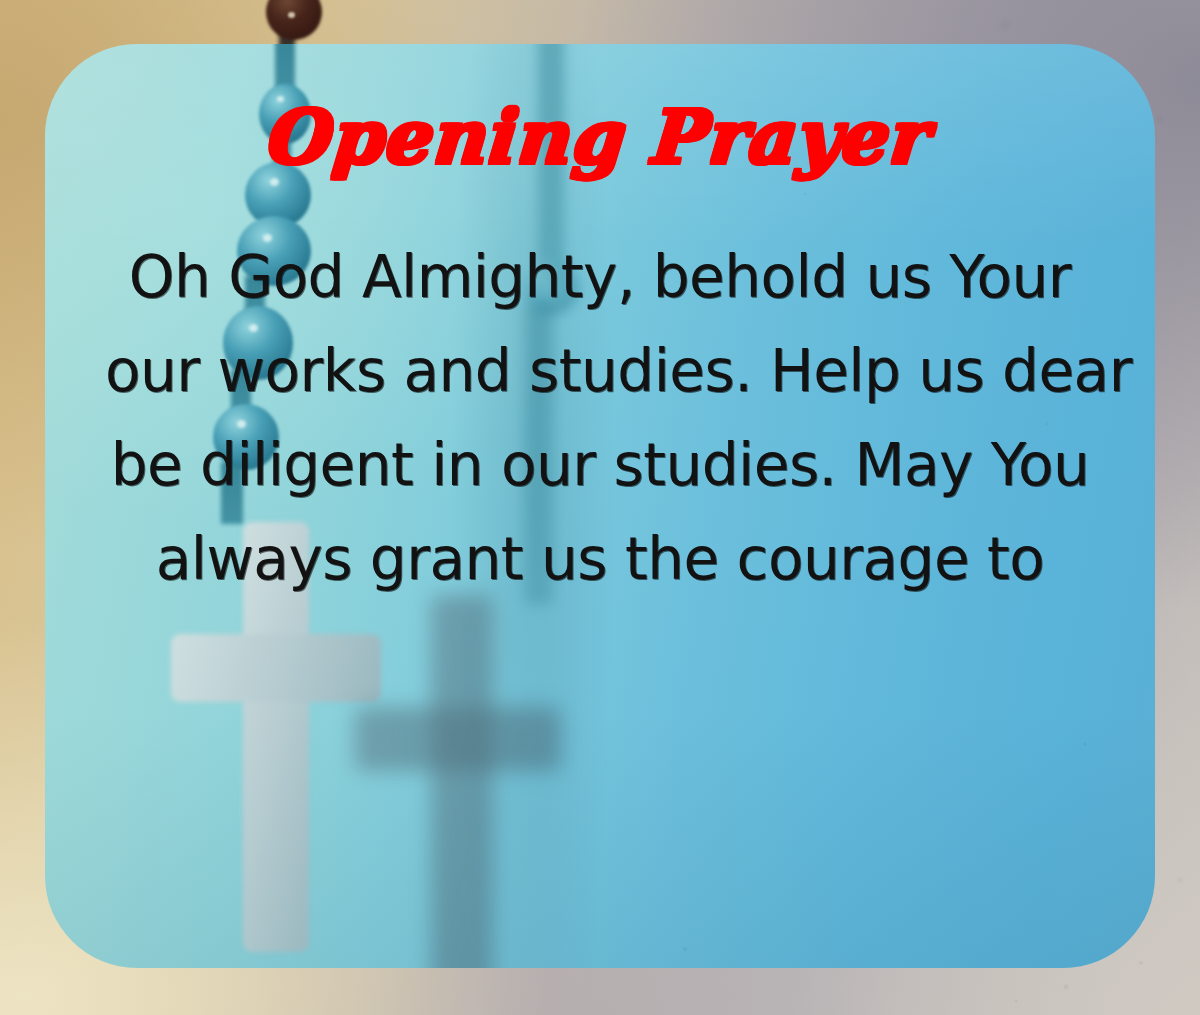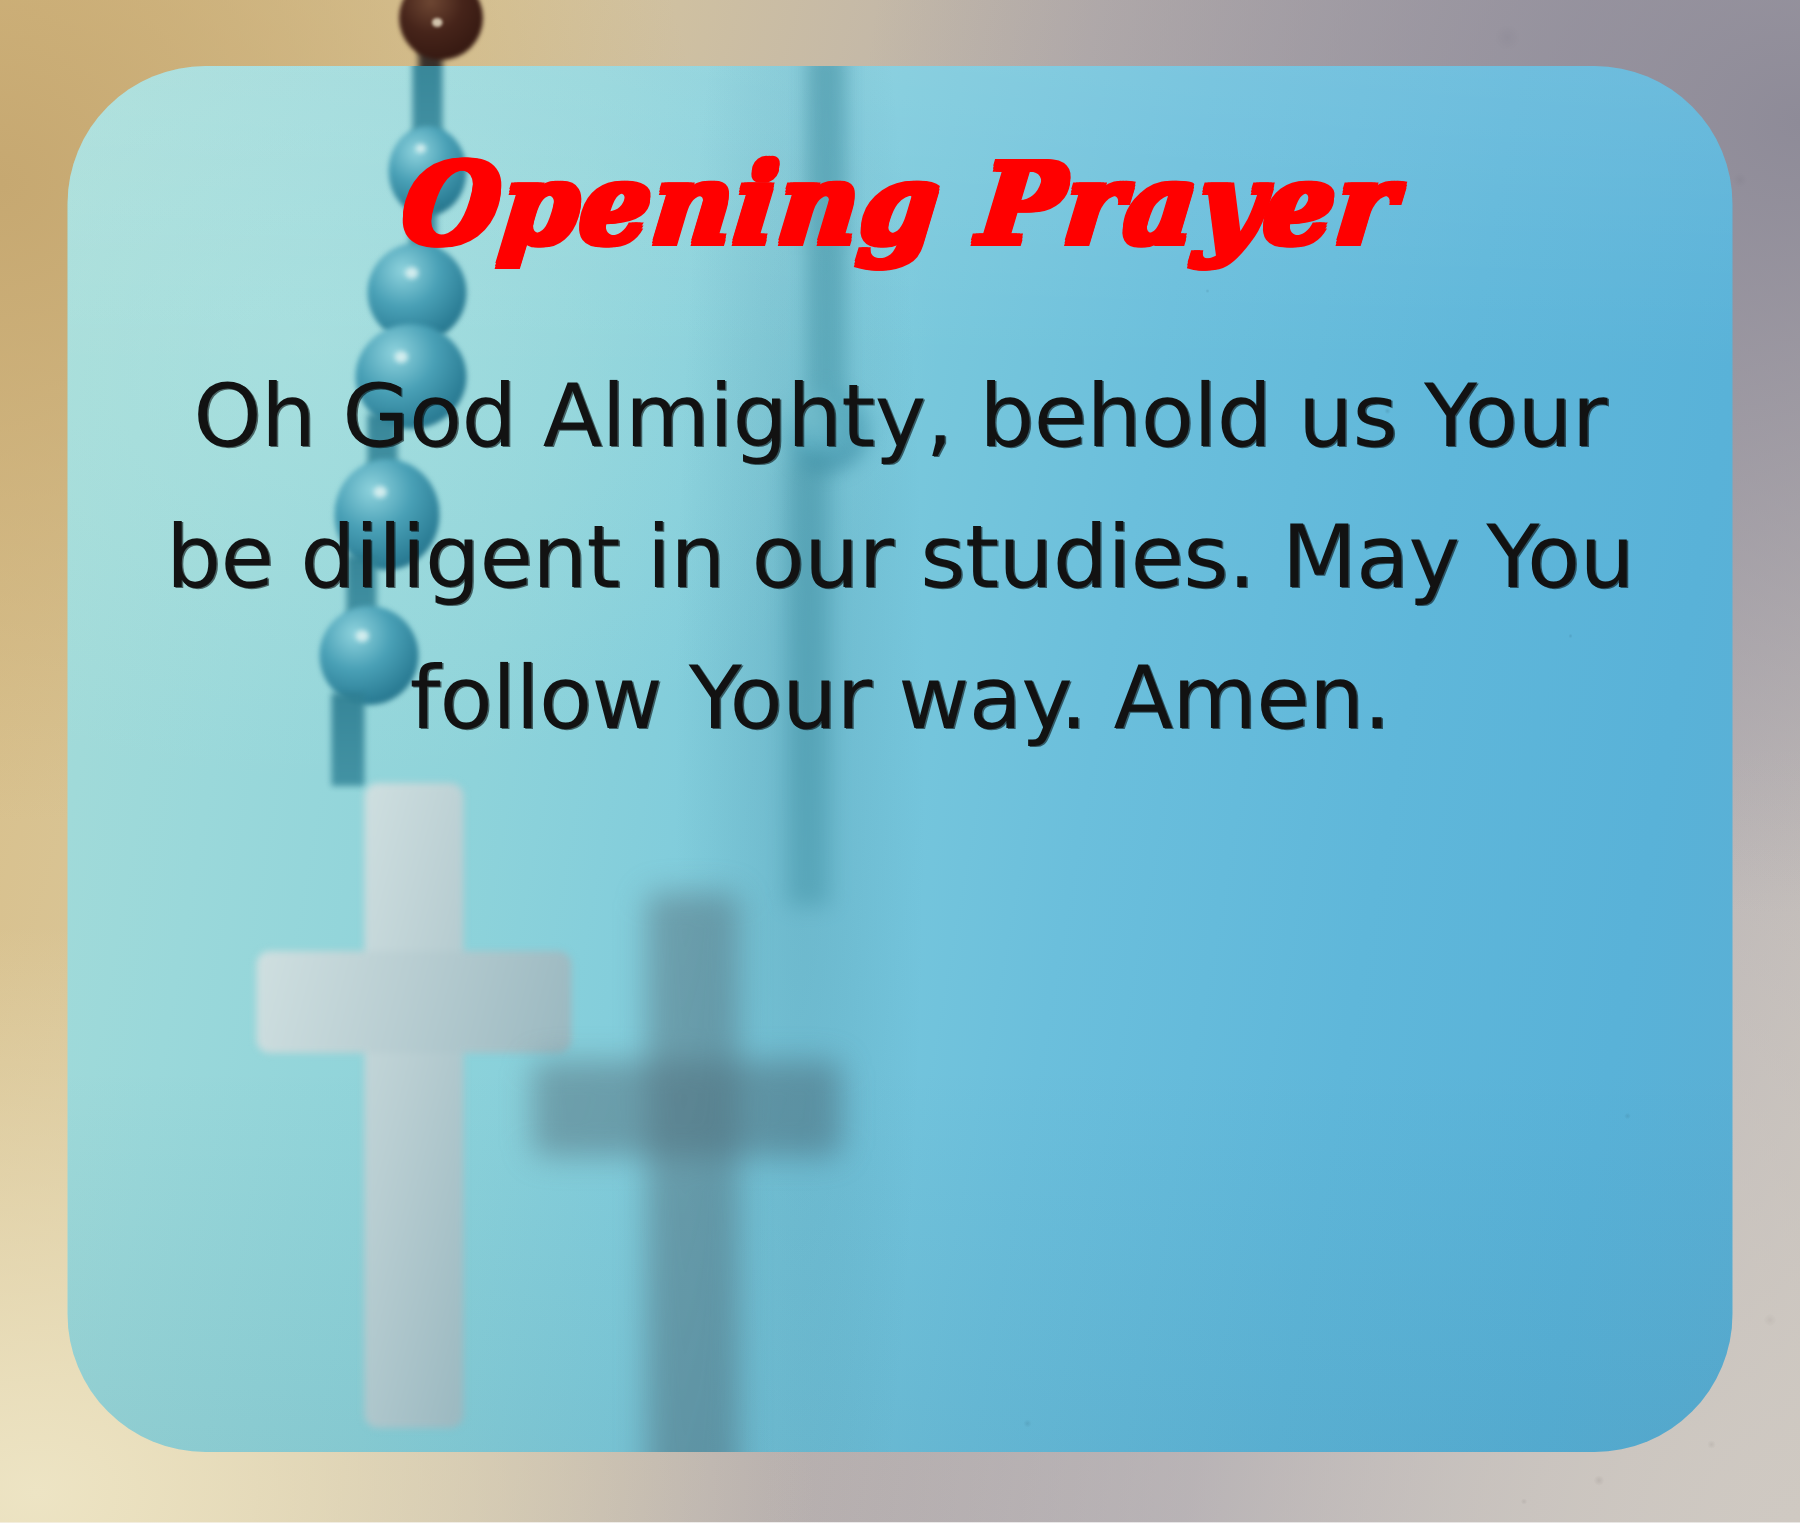--- a/index.html
+++ b/index.html
@@ -247,18 +247,19 @@
       <div class="vbar" style="left:86px; top:6px;   width:62px;  height:420px;"></div>
       <div class="hbar" style="left:10px; top:118px; width:206px; height:64px;"></div>
     </div>
 
     <div class="panel-speckles"></div>
 
     <div class="title">Opening Prayer</div>
 
     <div class="prayer">
       <span class="line">Oh God Almighty, behold us Your</span>
+      <span class="line">our works and studies. Help us dear</span>
       <span class="line">be diligent in our studies. May You</span>
-      <span class="line">follow Your way. Amen.</span>
+      <span class="line">always grant us the courage to</span>
     </div>
 
   </div>
 </div>
 
 </body></html>

